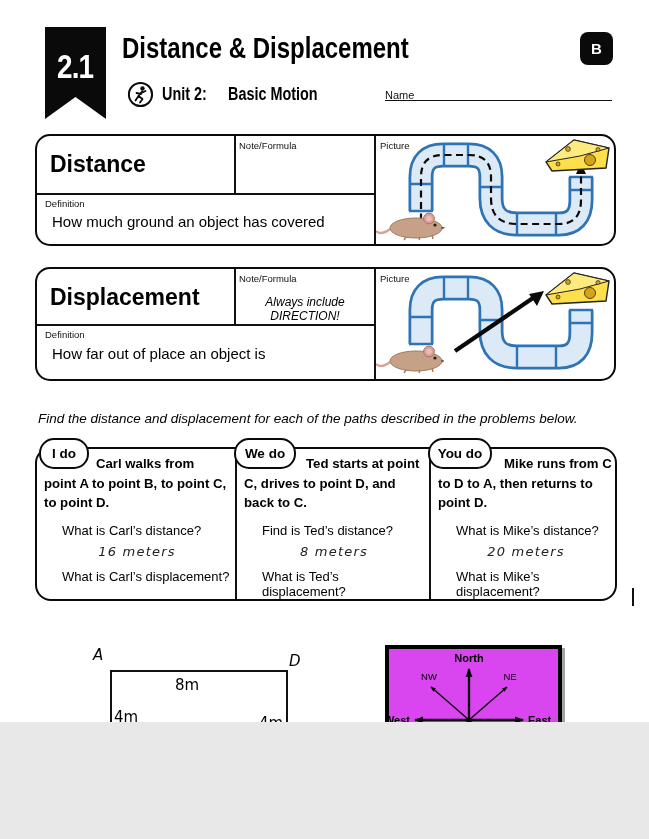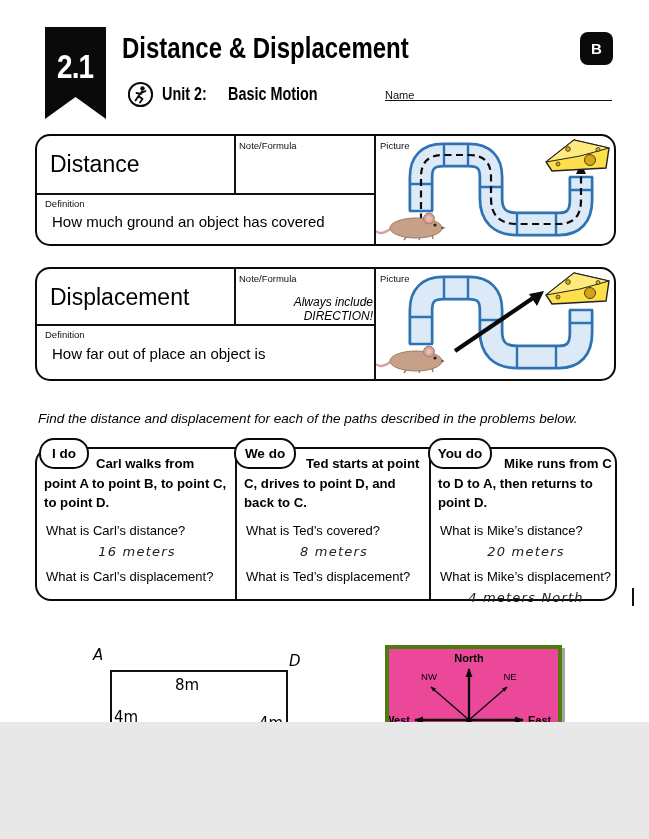--- a/index.html
+++ b/index.html
@@ -15,56 +15,56 @@
   .page-title { position:absolute; left:122px; top:31px; font-size:30px; letter-spacing:0px; white-space:nowrap; }
   .corner-badge { position:absolute; left:580px; top:32px; width:33px; height:33px; background:#0a0a0a;
     border-radius:8px; color:#fff; font-weight:bold; font-size:15px; display:flex; align-items:center; justify-content:center; }
   .runner-wrap { position:absolute; left:127px; top:81px; width:27px; height:27px; }
   .unit-line { position:absolute; left:162px; top:84px; font-size:18px; white-space:nowrap; }
   .name-label { position:absolute; left:385px; top:89px; font-size:11px; color:#111;text-decoration:underline; }
   .name-line { position:absolute; left:412px; top:83px; width:200px; height:18px; border-bottom:1.6px solid #111; }
 
   
   .card { position:absolute; left:35px; width:581px; border:2.6px solid #0a0a0a; border-radius:15px; background:#fff; }
-  .card-title { position:absolute; left:13px; top:15px; font-size:23px; font-weight:normal; }
+  .card-title { position:absolute; left:13px; top:15px; font-size:23px; font-weight:bold; }
   .vdiv1 { position:absolute; left:197px; top:0; width:2px; background:#111; }
   .vdiv2 { position:absolute; left:337px; top:0; bottom:0; width:2px; background:#111; }
   .hdiv  { position:absolute; left:0; width:337px; height:2px; background:#111; }
   .cell-label { position:absolute; font-size:9.5px; font-weight:normal; color:#111; z-index:3; }
-  .note-text { position:absolute; left:200px; width:136px; text-align:right; font-style:italic; font-size:12px; }
+  .note-text { position:absolute; left:200px; width:136px; text-align:center; font-style:italic; font-size:12px; }
   .def-text { position:absolute; left:15px; font-size:15px;text-align:center; }
   .pic-svg { position:absolute; left:339px; top:1px; z-index:1; }
 
   
   .instruction { position:absolute; left:38px; top:411px; font-size:13.5px; font-style:italic; }
 
   
   .problem-box { position:absolute; left:35px; top:447px; width:582px; height:154px;
     border:2.6px solid #0a0a0a; border-radius:16px; background:#fff; }
   .pdiv { position:absolute; top:0; bottom:0; width:1.8px; background:#111; }
   .tab { position:absolute; top:-11px; height:31px; background:#fff; border:2.2px solid #0a0a0a;
     border-radius:15px; font-weight:bold; font-size:13.5px; display:flex; align-items:center; justify-content:center; z-index:4; }
   .pcol { position:absolute; top:0; bottom:0; padding:5px 5px 0 7px; }
   .tab-gap { float:left; height:17px; }
   .prompt { font-size:13.2px; font-weight:bold; line-height:1.42; }
-  .question { font-size:13px; margin-top:10px; padding-left:2px; }
+  .question { font-size:13px; margin-top:10px; padding-left:2px;margin-left:16px; }
   .hand { font-family:"DejaVu Sans", sans-serif; font-style:italic; letter-spacing:1.2px;
     font-size:13px; color:#222; margin-top:6px; text-align:center; }
   .cursor-tick { position:absolute; left:632px; top:588px; width:2px; height:18px; background:#111; }
 
   
   .rect-diagram { position:absolute; left:93px; top:646px; width:215px; height:140px;
     font-family:"DejaVu Sans", sans-serif; }
   .rect-shape { position:absolute; left:17px; top:24px; width:178px; height:104px; border:2px solid #111; }
   .corner { position:absolute; font-size:15px; font-style:italic; }
   .side-label { position:absolute; font-size:15px; }
 
   
   .compass-box { position:absolute; left:385px; top:645px; width:177px; height:153px;
-    border:4px solid #4d7c0f; background:#ec4899; box-shadow:3px 3px 0 rgba(90,90,90,0.55); }
+    border:4px solid #000000; background:#d946ef; box-shadow:3px 3px 0 rgba(90,90,90,0.55); }
   .compass-box svg text { font-family:"Liberation Sans", sans-serif; }
 </style>
 </head>
 <body>
 
 <div class="page">
 
   <div class="bookmark">
     <span>2.1</span>
   </div>
@@ -185,32 +185,31 @@
       <div><span class="tab-gap" style="width:52px;"></span>
         <span class="prompt">Carl walks from point A to point B, to point C, to point D.</span></div>
       <div class="question">What is Carl’s distance?</div>
       <div class="hand">16 meters</div>
       <div class="question">What is Carl’s displacement?</div>
     </div>
 
     <div class="pcol" style="left:200px; width:192px;">
       <div><span class="tab-gap" style="width:62px;"></span>
         <span class="prompt">Ted starts at point C, drives to point D, and back to C.</span></div>
-      <div class="question">What is Ted’s covered?</div>
+      <div class="question">Find is Ted’s distance?</div>
       <div class="hand">8 meters</div>
       <div class="question">What is Ted’s displacement?</div>
     </div>
 
     <div class="pcol" style="left:394px; width:188px;">
       <div><span class="tab-gap" style="width:66px;"></span>
         <span class="prompt">Mike runs from C to D to A, then returns to point D.</span></div>
       <div class="question">What is Mike’s distance?</div>
       <div class="hand">20 meters</div>
       <div class="question">What is Mike’s displacement?</div>
-      <div class="hand">4 meters North</div>
     </div>
   </div>
   <div class="cursor-tick"></div>
 
   <div class="rect-diagram">
     <div class="corner" style="left:0px; top:0px;">A</div>
     <div class="corner" style="left:196px; top:6px;">D</div>
     <div class="corner" style="left:1px; top:118px;">B</div>
     <div class="corner" style="left:197px; top:122px;">C</div>
     <div class="rect-shape"></div>

